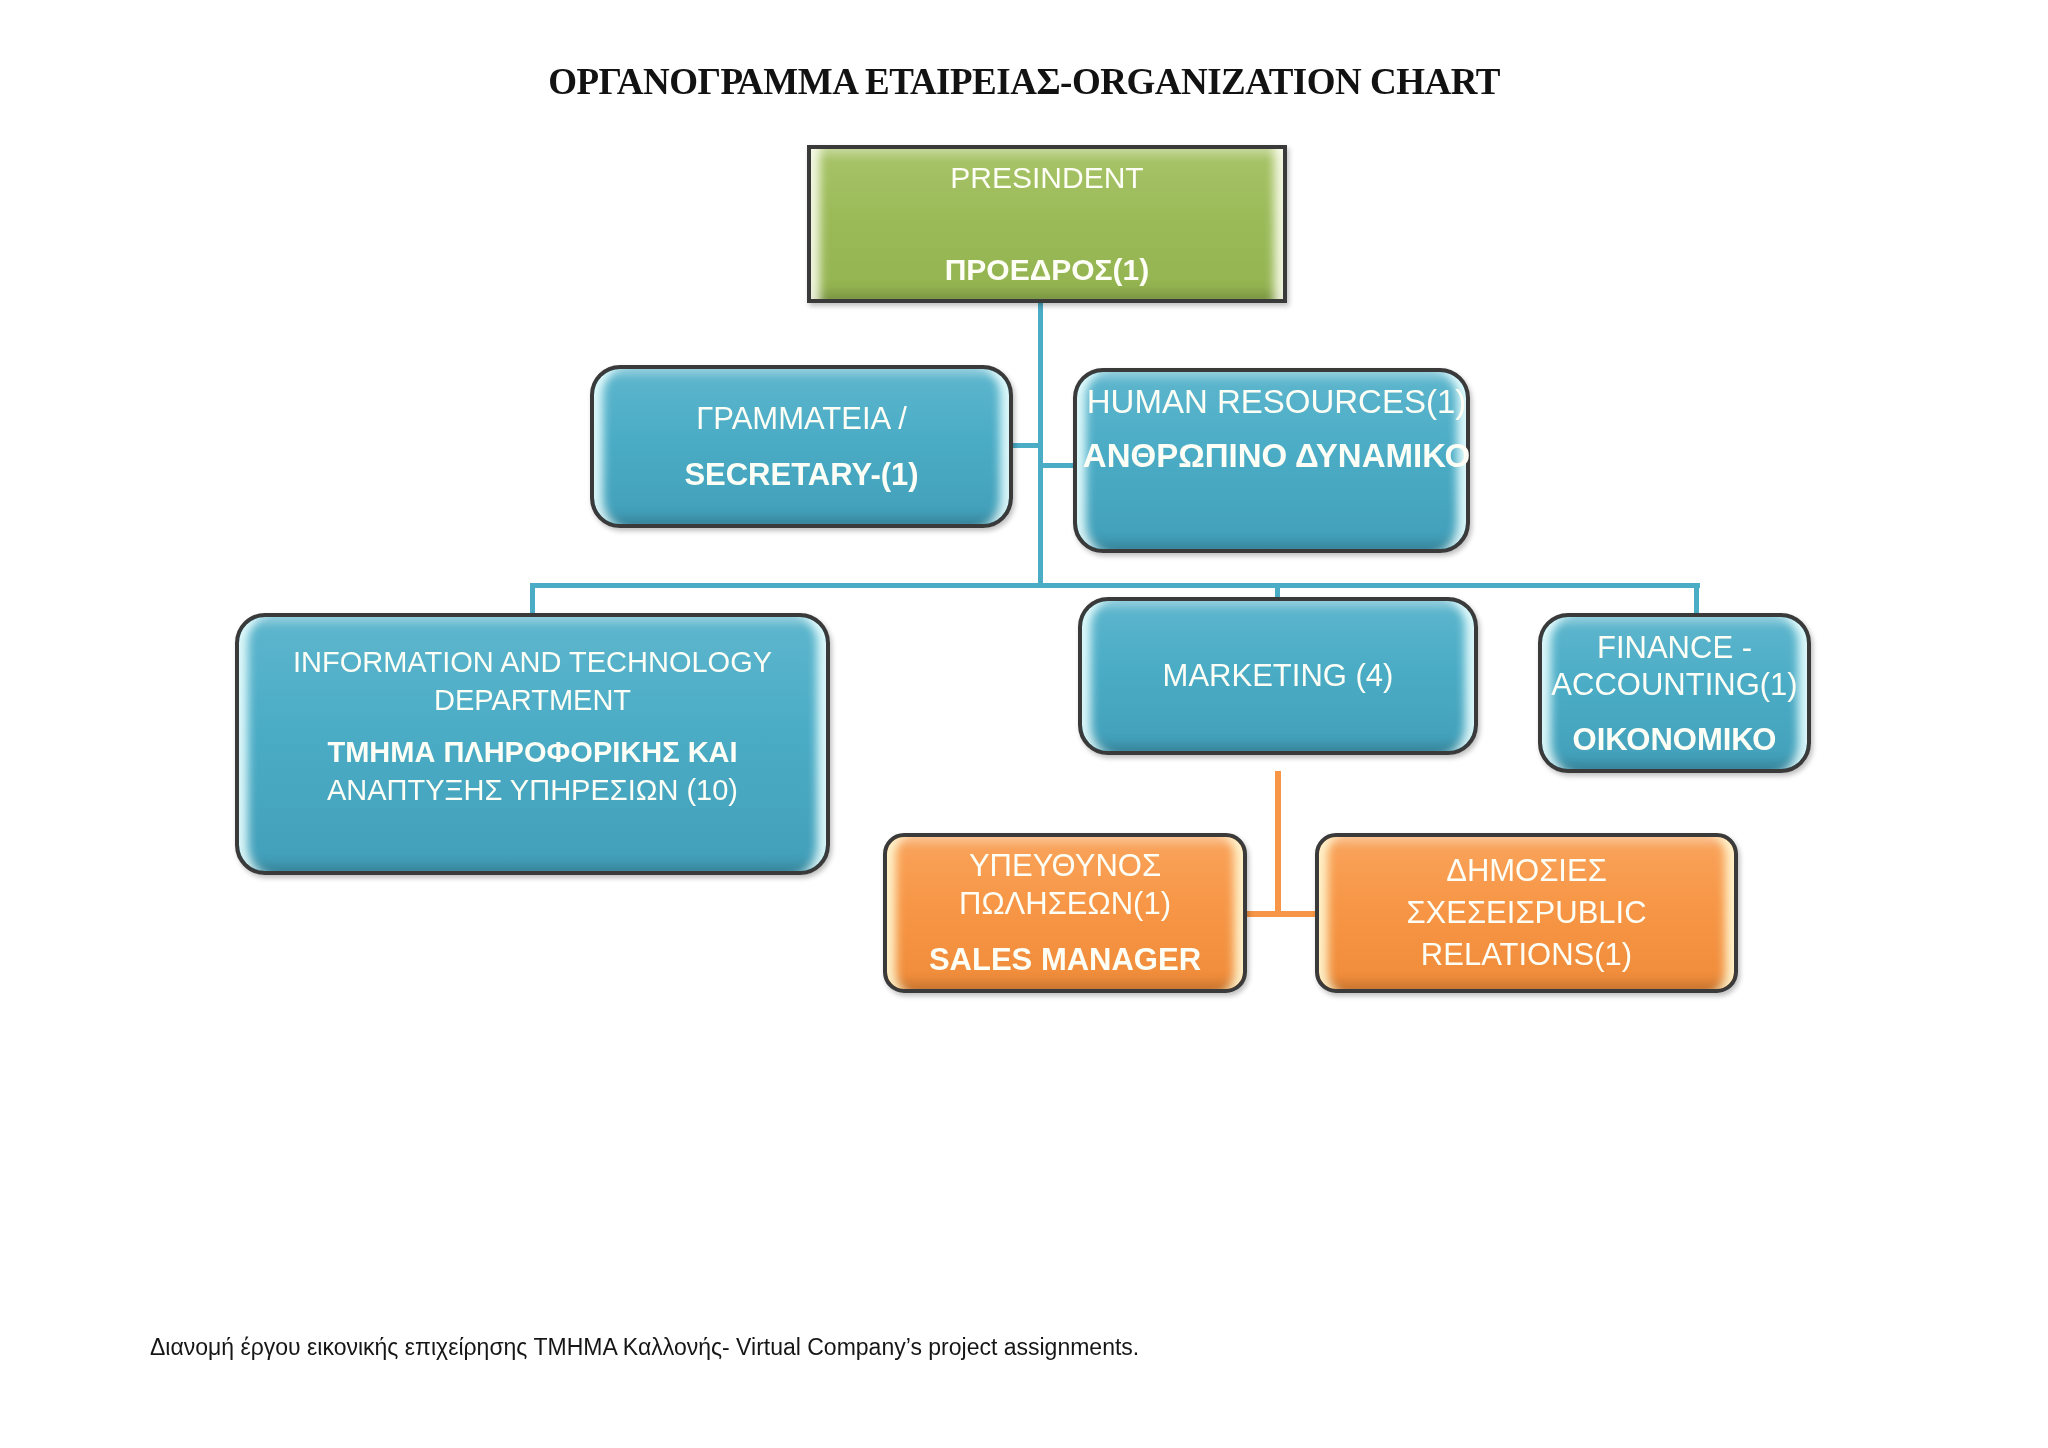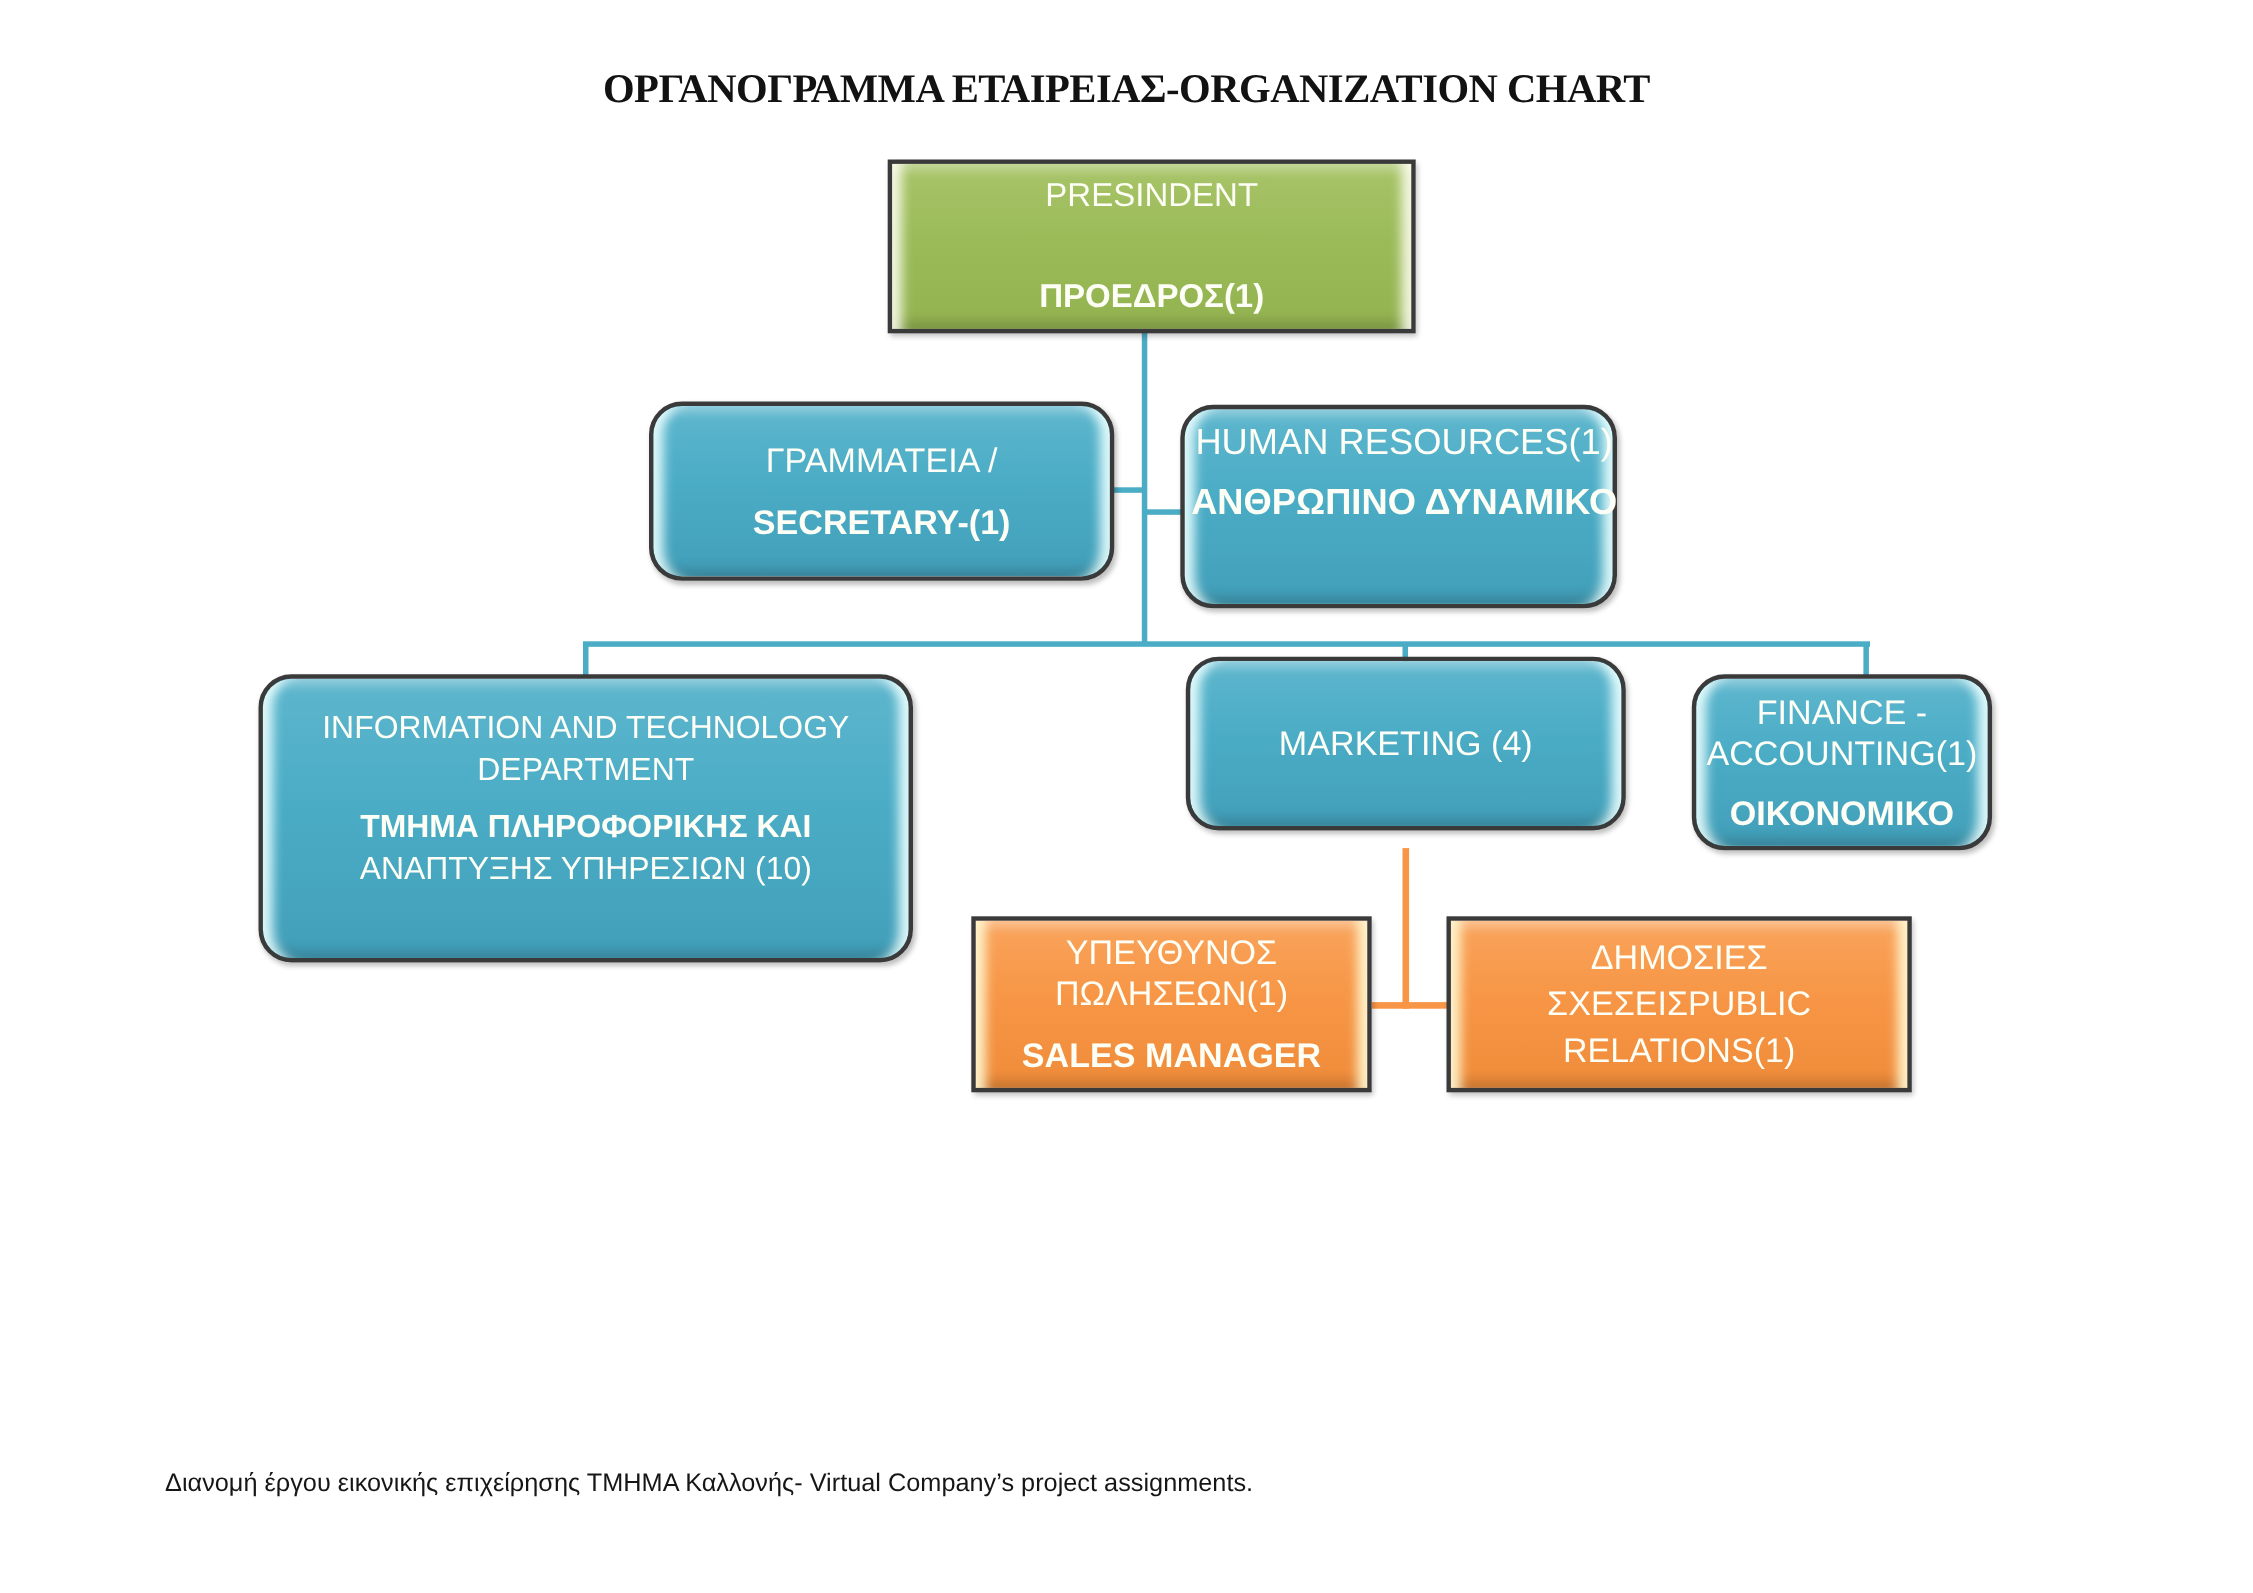--- a/index.html
+++ b/index.html
@@ -54,20 +54,21 @@
                2px 3px 5px rgba(0,0,0,.25);
     border-radius:30px;
   }
   .orange{
     background:linear-gradient(180deg,#f9a45c 0%,#f79646 45%,#ef8c3a 100%);
     box-shadow:inset 18px 0 10px -9px rgba(255,244,205,.95),
                inset -18px 0 10px -9px rgba(255,244,205,.95),
                inset 0 14px 10px -8px rgba(255,255,255,.35),
                inset 0 -16px 12px -10px rgba(0,0,0,.18),
                2px 3px 5px rgba(0,0,0,.25);
+    border-radius:21px;
   }
   
   .n-president{left:807px;top:145px;width:480px;height:158px;font-size:30px;}
   .n-secretary{left:590px;top:365px;width:423px;height:163px;font-size:31px;}
   .n-hr{left:1073px;top:368px;width:397px;height:185px;font-size:33px;justify-content:flex-start;padding-top:10px;padding-left:10px;}
   .n-hr .para{margin-top:14px;}
   .n-it{left:235px;top:613px;width:595px;height:262px;font-size:29px;justify-content:flex-start;padding-top:26px;}
   .n-it .line{line-height:38px;}
   .n-it .para{margin-top:14px;}
   .n-marketing{left:1078px;top:597px;width:400px;height:158px;font-size:31px;}

